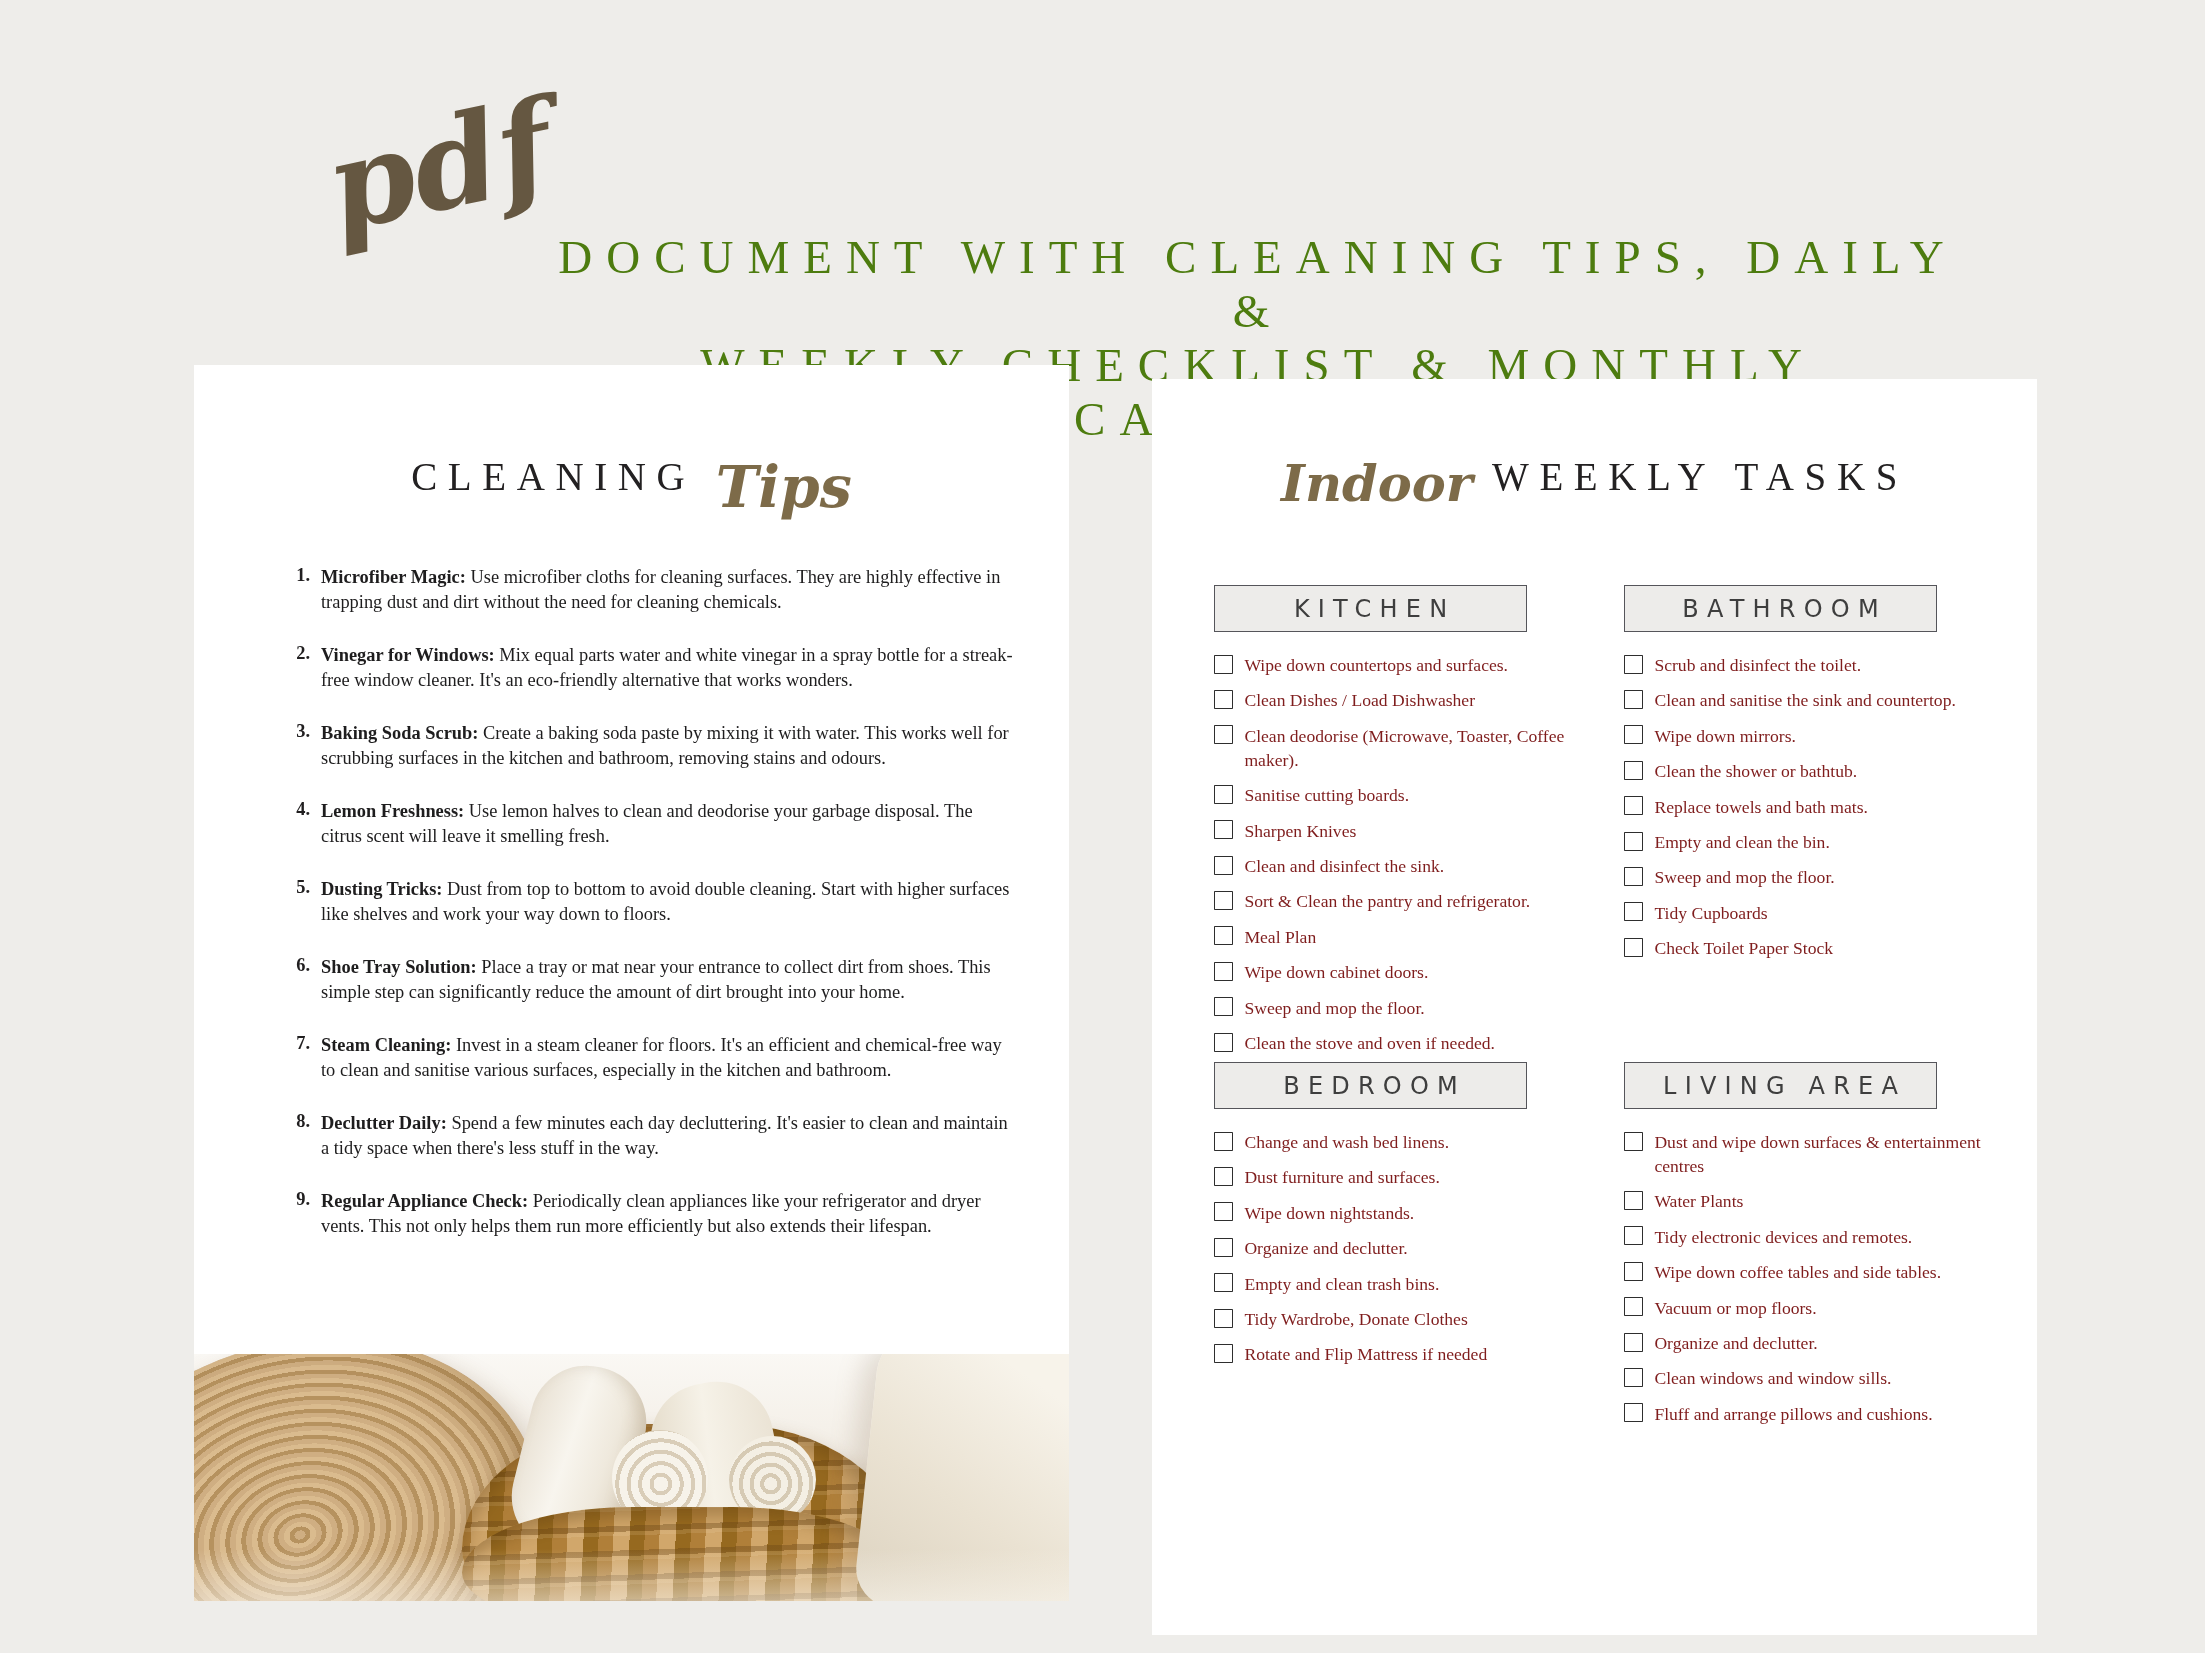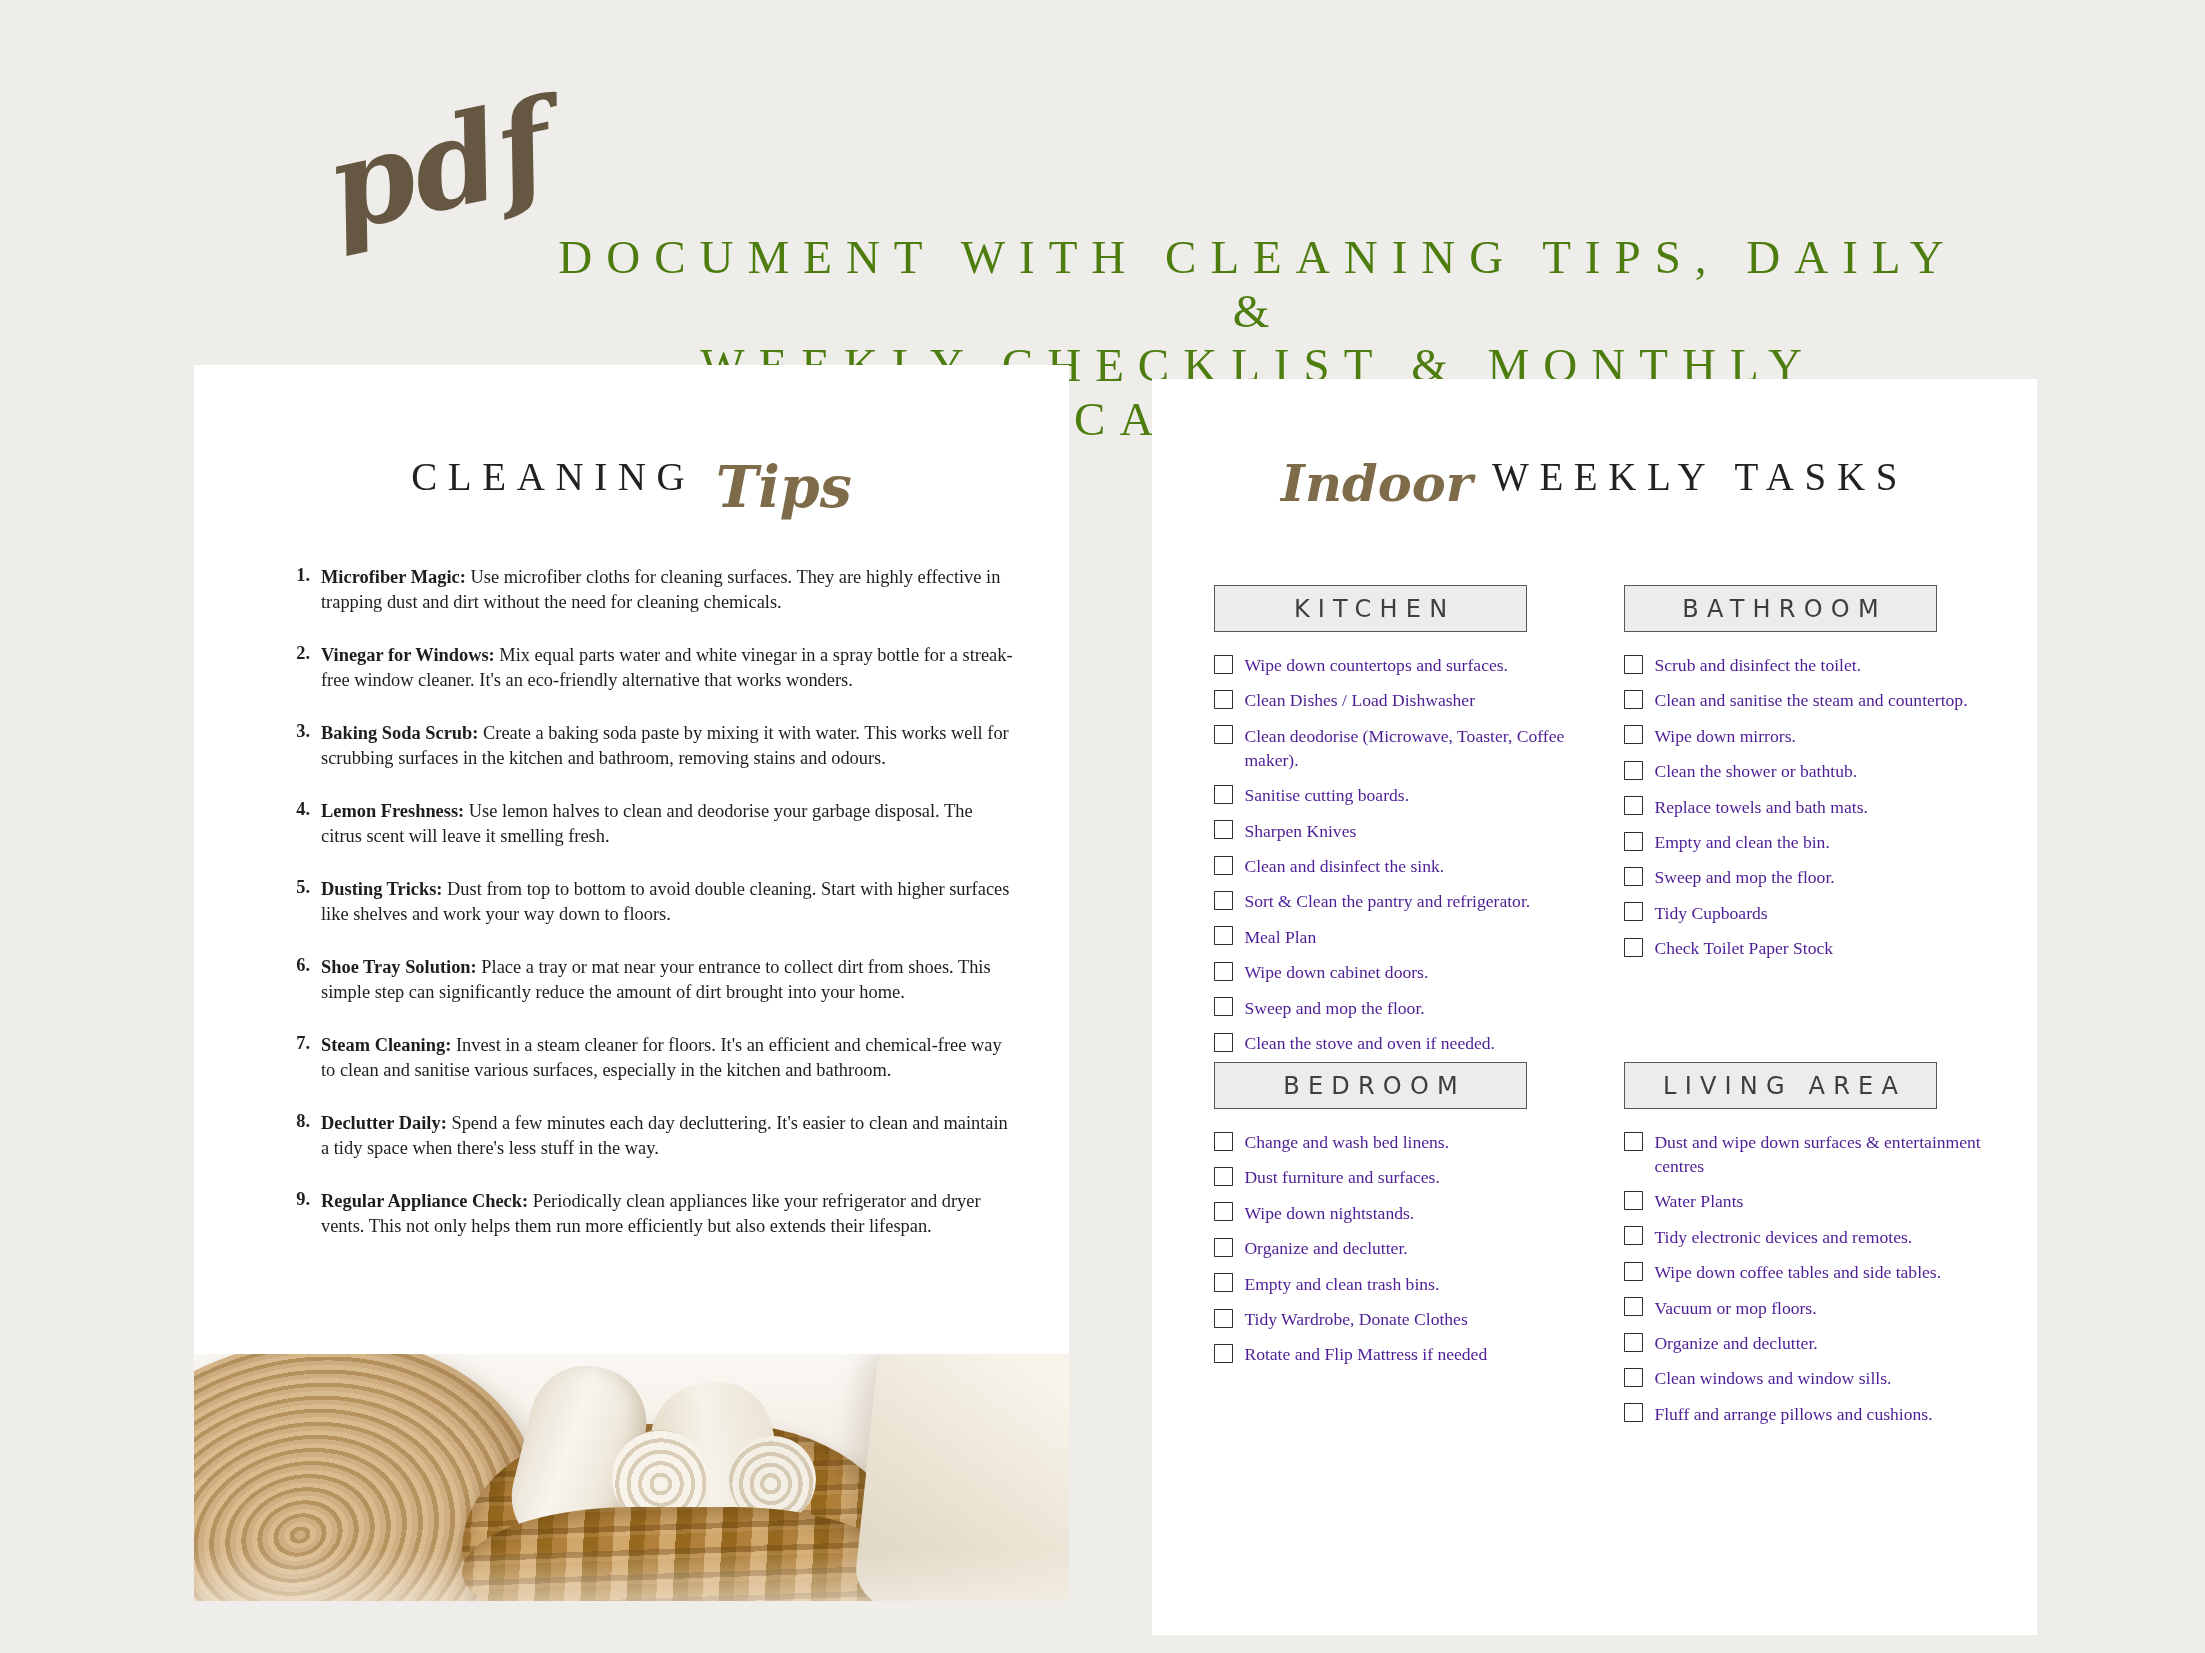--- a/index.html
+++ b/index.html
@@ -114,21 +114,21 @@
   .section-living-area { left:472px; top:683px; }
 
   .section-header {
     box-sizing:border-box; width:313px; height:47px;
     border:1.6px solid #55555a; background:#edecea;
     font-family:"DejaVu Sans", sans-serif; font-size:24px; letter-spacing:8.2px;
     color:#3e3e3e; display:flex; align-items:center; justify-content:center;
     text-indent:8.2px;
   }
   .task-list { margin-top:21px; width:395px; display:flex; flex-direction:column; gap:11.4px; }
-  .task { display:flex; align-items:flex-start; font-size:17.6px; line-height:24px; color:#4c1d95; }
+  .task { display:flex; align-items:flex-start; font-size:17.6px; line-height:24px; color:#7f1d1d; }
   .checkbox {
     flex:0 0 auto; width:17px; height:17px; border:1.6px solid #2e2e2e;
     margin:1.6px 11.4px 0 0; background:#ffffff; border-radius:0.8px;
   }
   .task-label { display:block; }
 </style>
 </head>
 <body>
 
 <div class="canvas">
@@ -277,21 +277,21 @@
       <div class="section-header">BATHROOM</div>
       <div class="task-list">
 
           <div class="task">
             <span class="checkbox"></span>
             <span class="task-label">Scrub and disinfect the toilet.</span>
           </div>
 
           <div class="task">
             <span class="checkbox"></span>
-            <span class="task-label">Clean and sanitise the steam and countertop.</span>
+            <span class="task-label">Clean and sanitise the sink and countertop.</span>
           </div>
 
           <div class="task">
             <span class="checkbox"></span>
             <span class="task-label">Wipe down mirrors.</span>
           </div>
 
           <div class="task">
             <span class="checkbox"></span>
             <span class="task-label">Clean the shower or bathtub.</span>

